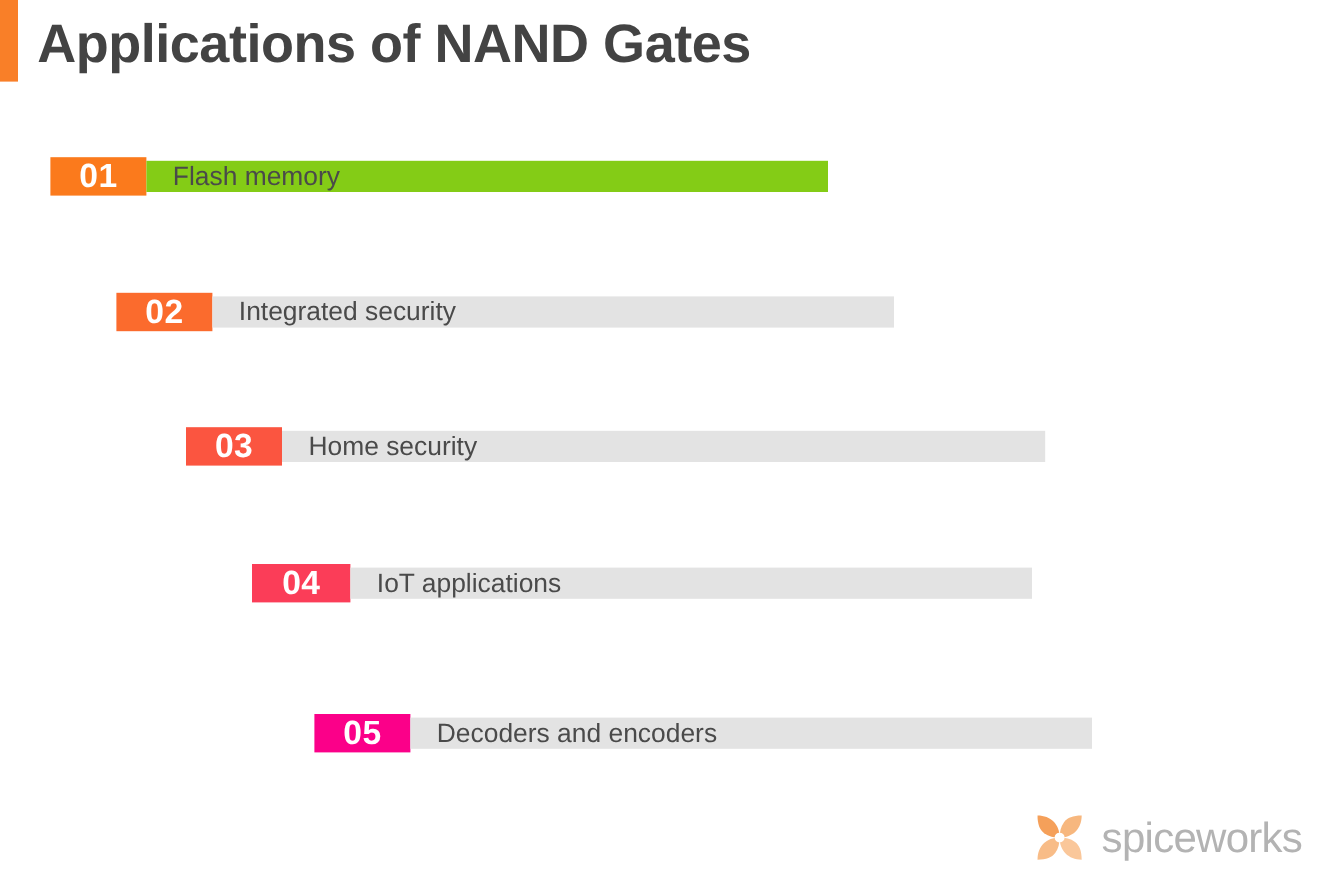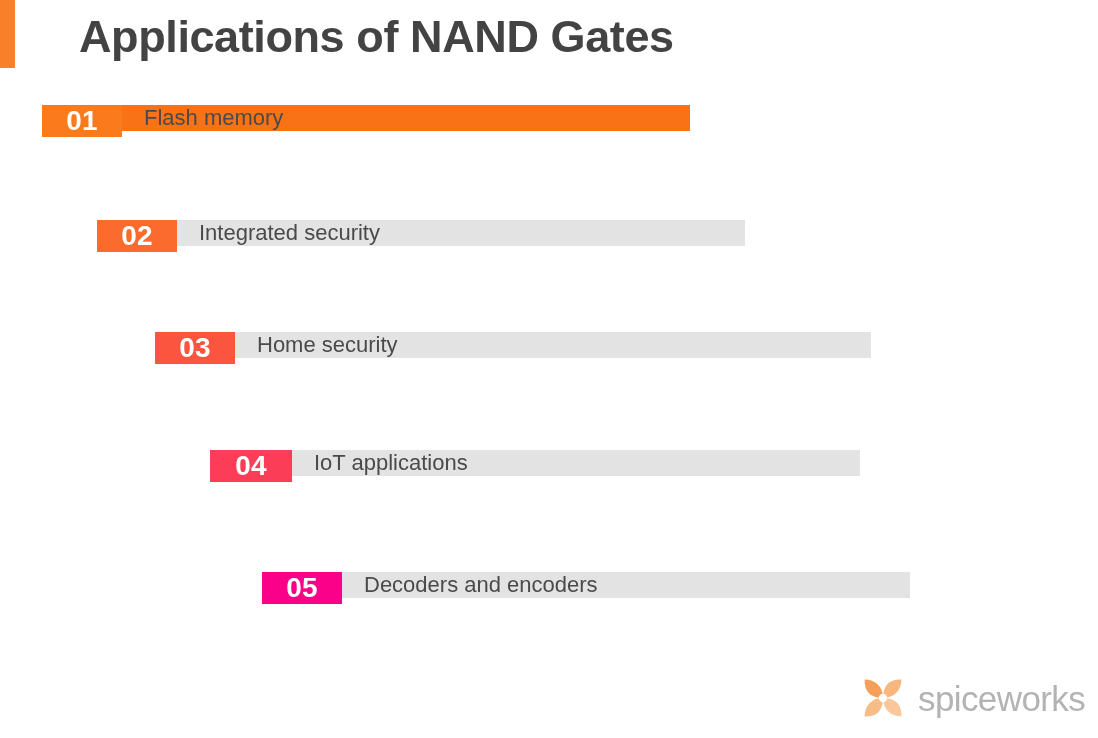--- a/index.html
+++ b/index.html
@@ -19,21 +19,20 @@
     background: #ffffff;
   }
 
   
   .title-row {
     position: absolute;
     left: 0;
     top: 0;
     display: flex;
     align-items: flex-start;
-    gap: 48px;
   }
 
   .title-accent {
     width: 15px;
     height: 68px;
     background: #f97f28;
     flex: 0 0 auto;
   }
 
   .page-title {
@@ -44,21 +43,21 @@
     color: #434343;
     letter-spacing: -0.4px;
     white-space: nowrap;
     line-height: 1.0;
   }
 
   
   .row {
     position: absolute;
     display: flex;
-    align-items: flex-start;
+    align-items: center;
     border-radius: 10px;
   }
 
   .row-number {
     flex: 0 0 auto;
     display: flex;
     align-items: center;
     justify-content: center;
     color: #ffffff;
     font-weight: bold;
@@ -123,21 +122,21 @@
 
   <div class="title-row">
     <div class="title-accent" style="background: rgb(249, 127, 40);"></div>
     <h1 class="page-title" style="color: rgb(67, 67, 67);">Applications of NAND Gates</h1>
   </div>
 
   <div class="row" id="row-1">
     <div class="row-number" style="background: rgb(251, 122, 28);">
       <span>01</span>
     </div>
-    <div class="row-label" style="background: #f97316; color: rgb(74, 74, 74);">Flash memory</div>
+    <div class="row-label" style="background: #84cc16; color: rgb(74, 74, 74);">Flash memory</div>
   </div>
 
   <div class="row" id="row-2">
     <div class="row-number" style="background: rgb(251, 107, 45);">
       <span>02</span>
     </div>
     <div class="row-label" style="background: rgb(227, 227, 227); color: rgb(74, 74, 74);">Integrated security</div>
   </div>
 
   <div class="row" id="row-3">

